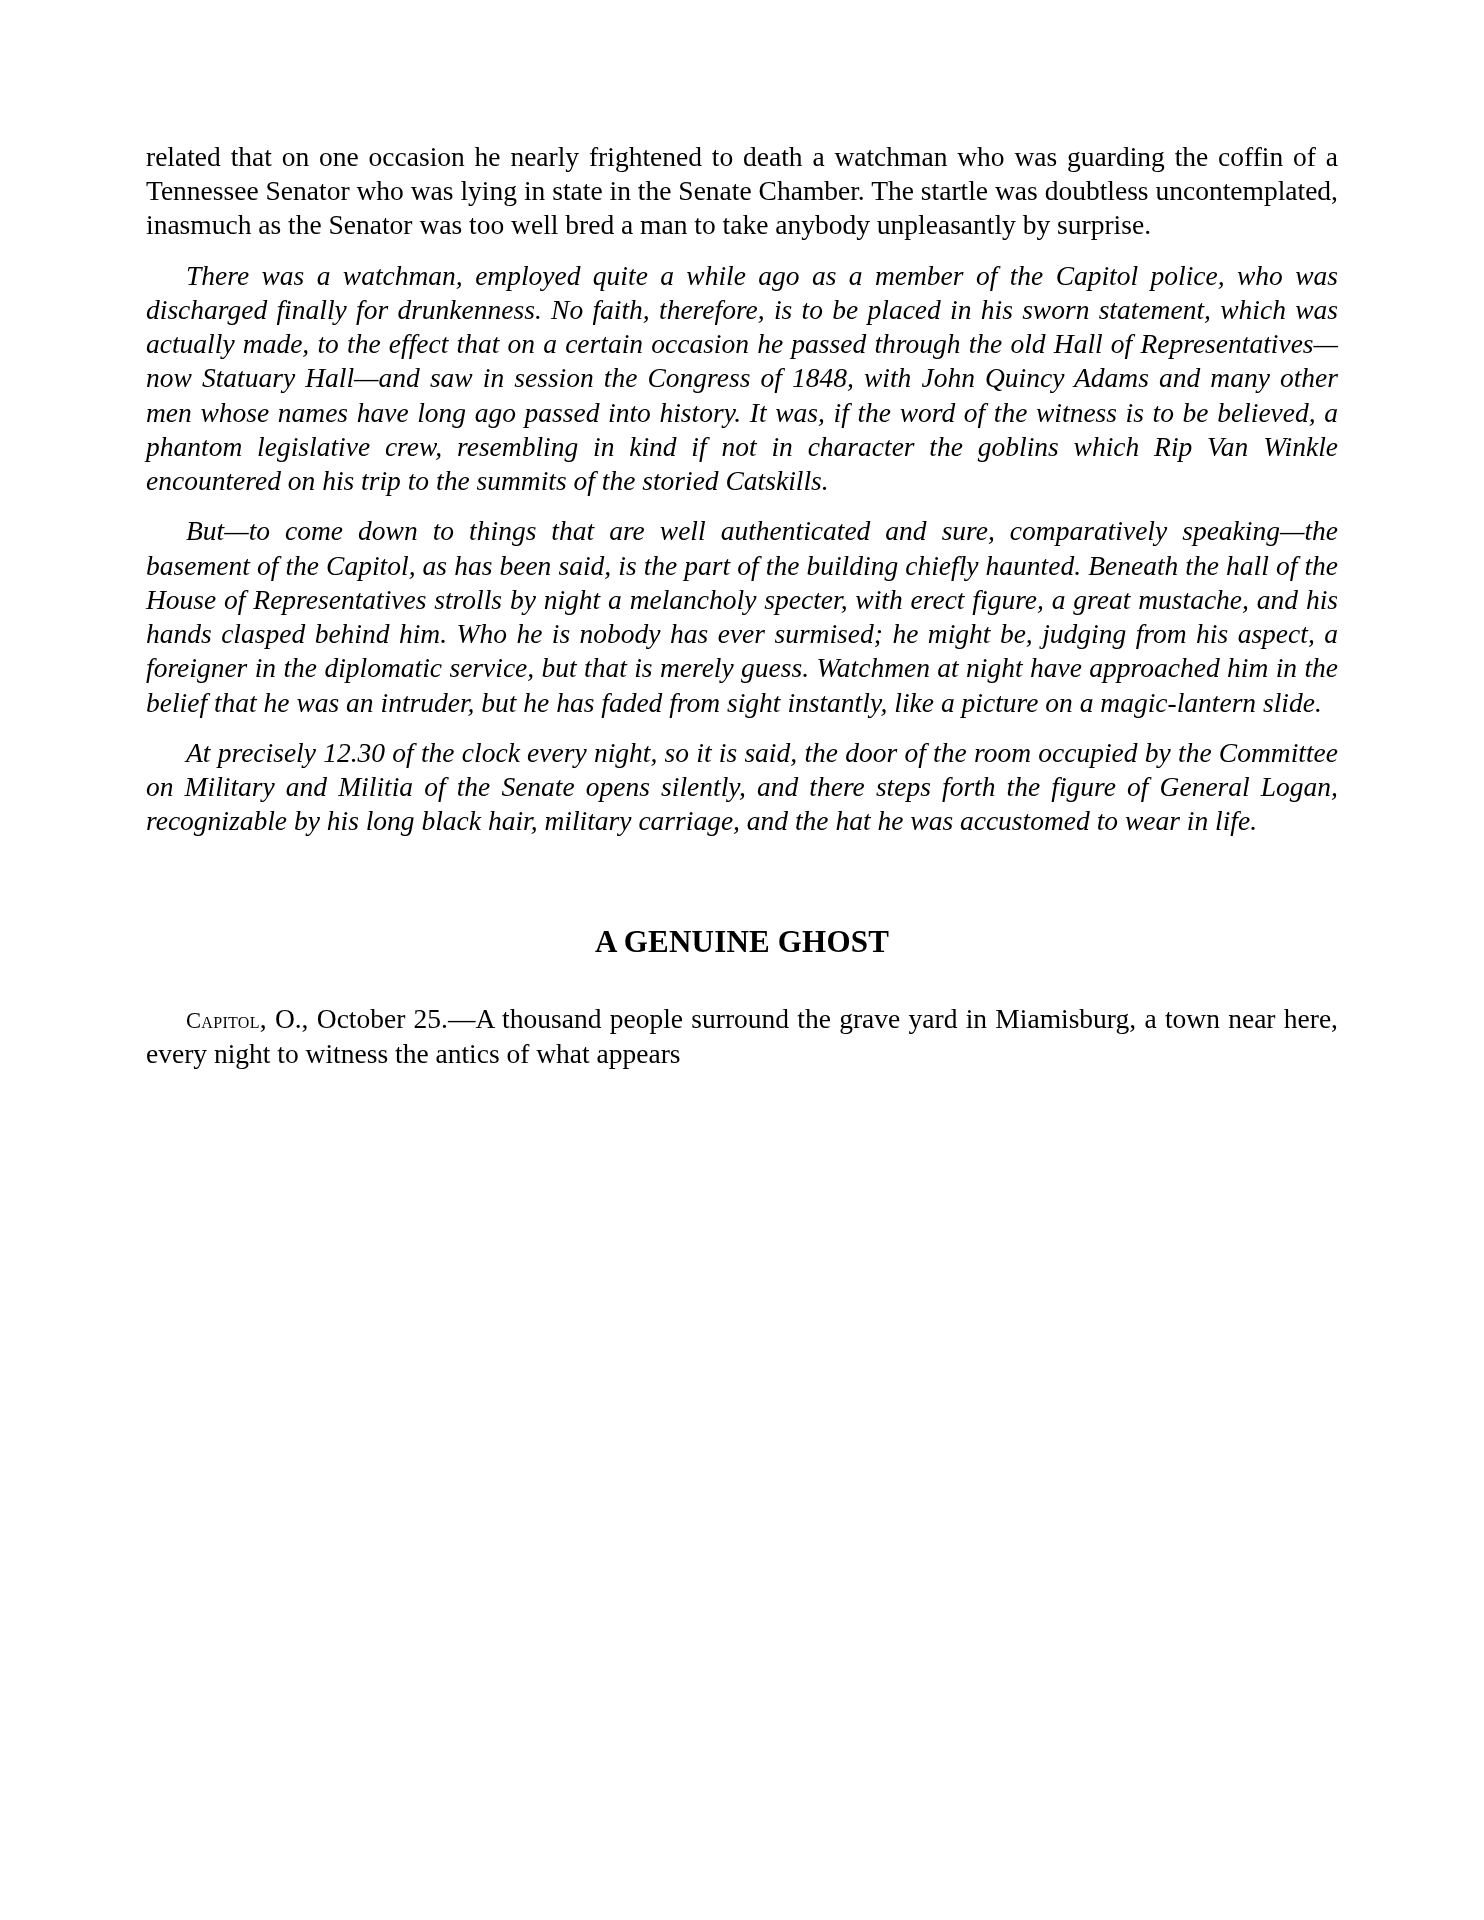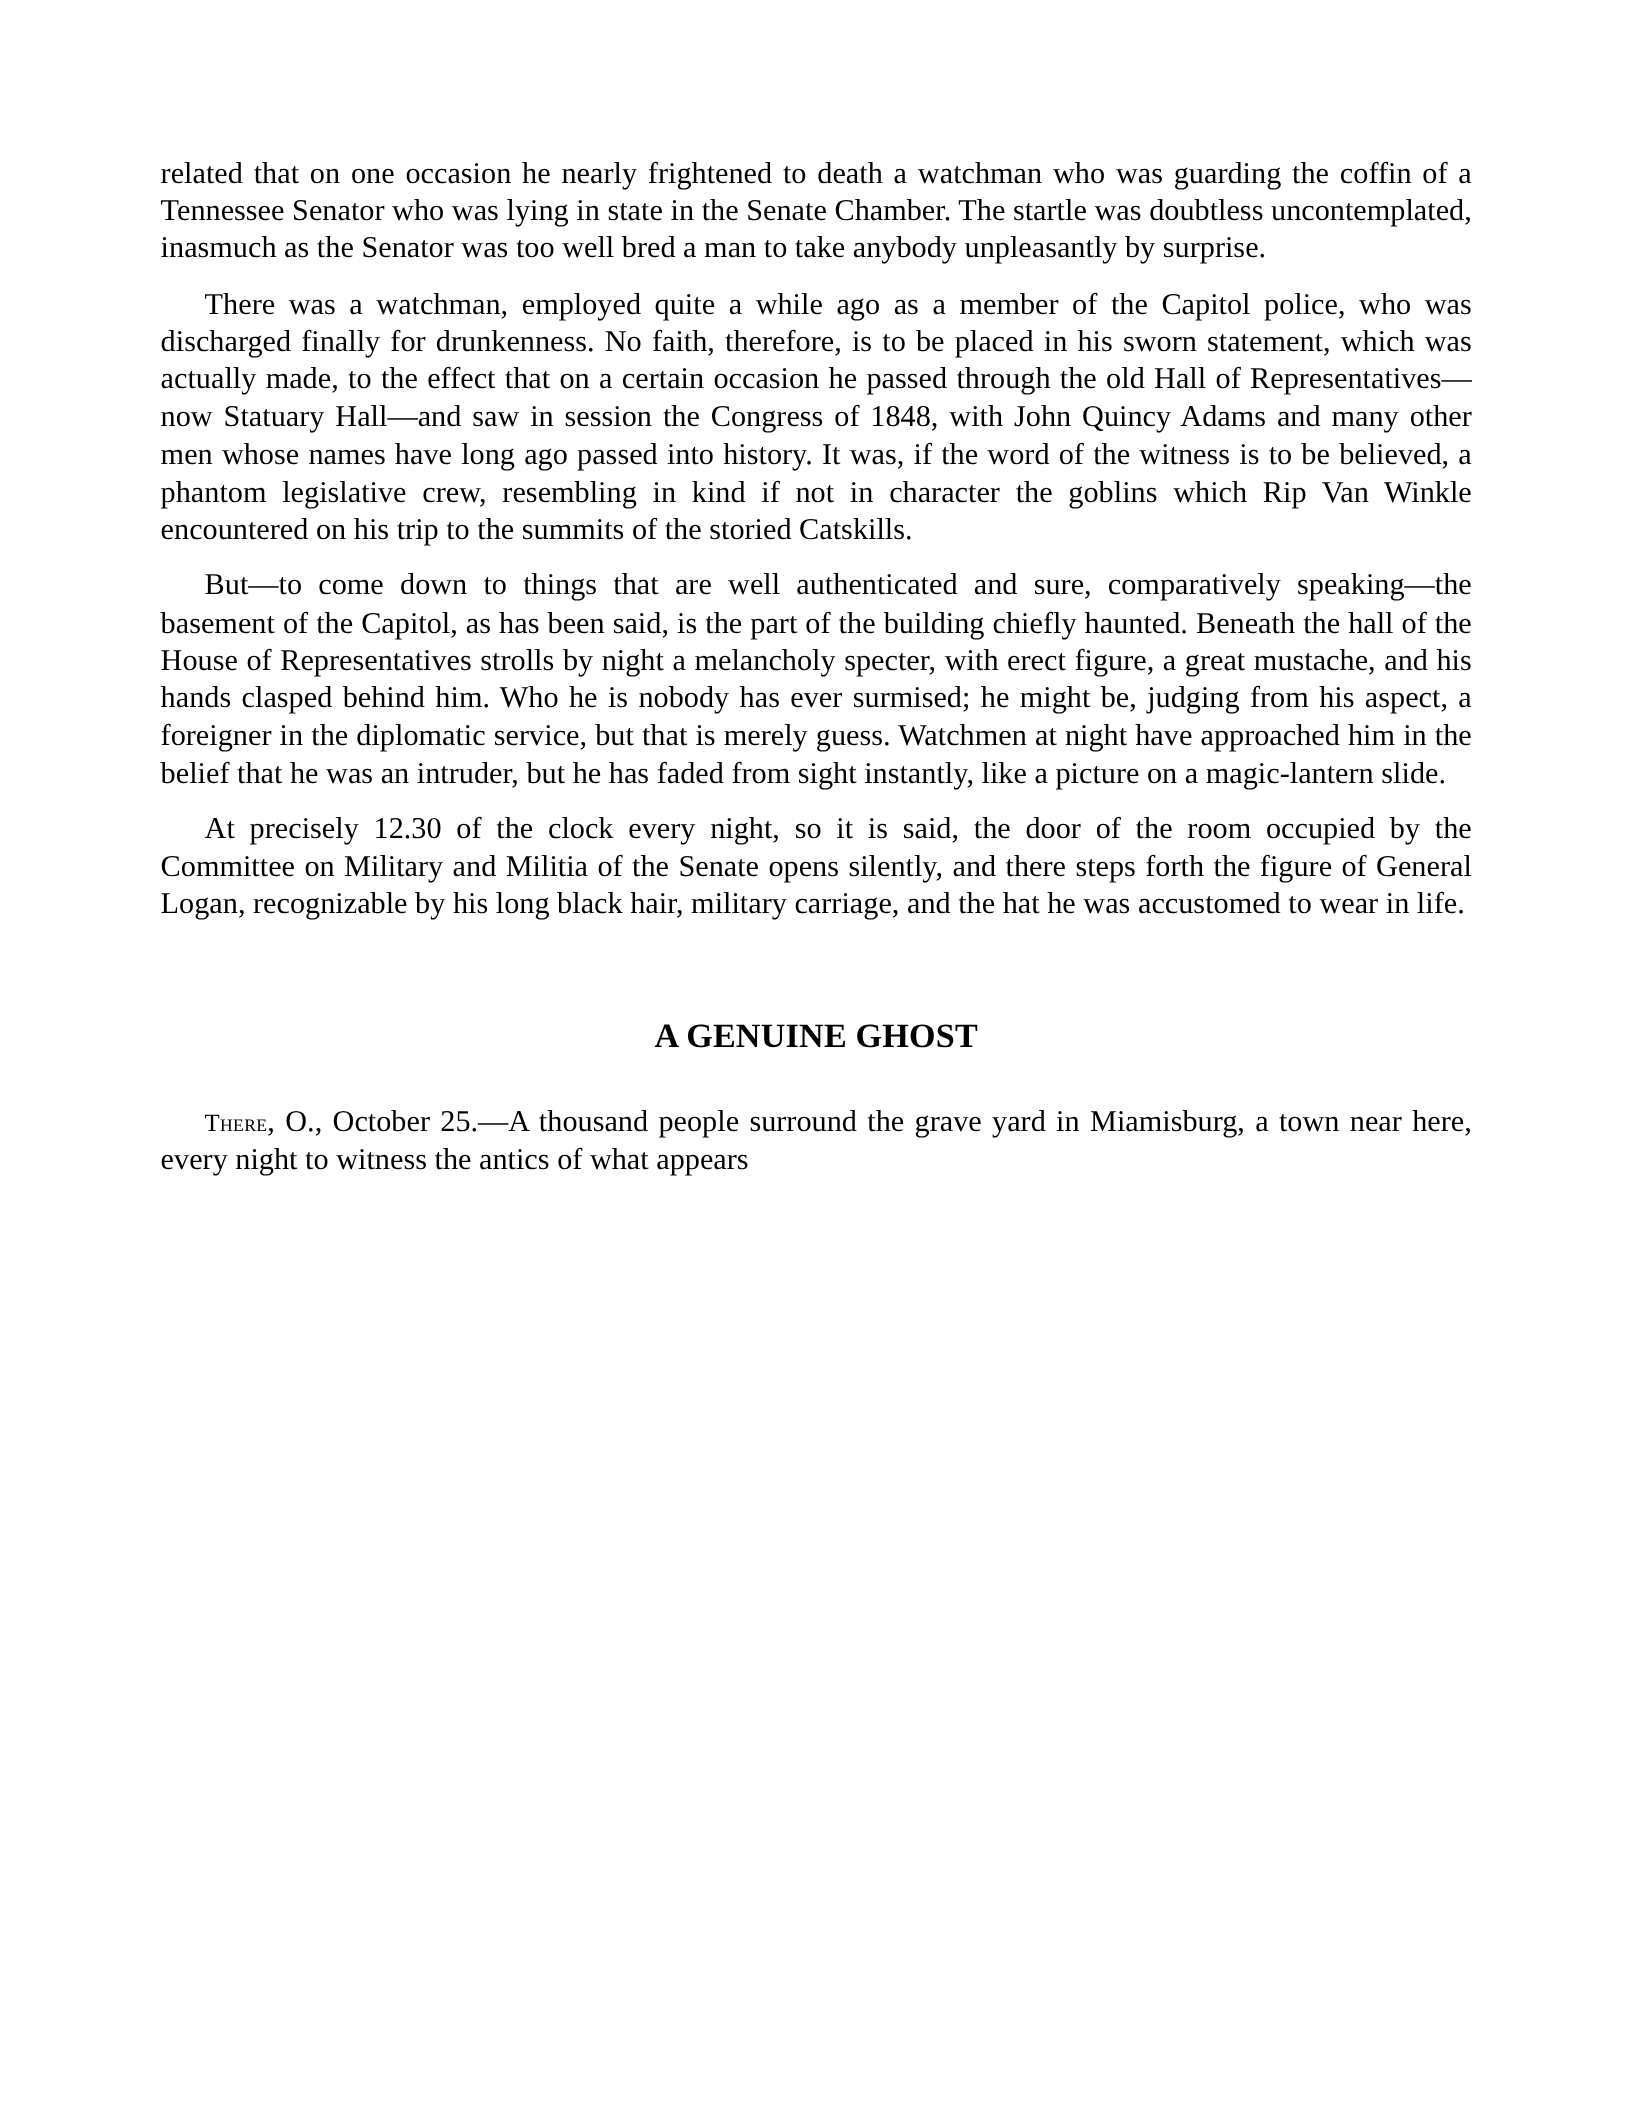--- a/index.html
+++ b/index.html
@@ -20,20 +20,21 @@
   }
   .body-text {
     font-size: 27.5px;
     line-height: 1.245;
     text-align: justify;
     text-justify: inter-word;
     margin: 0;
   }
   .body-text + .body-text {
     margin-top: 16px;
+    font-style: italic;
   }
   .indent {
     text-indent: 40px;
   }
   .section-title {
     font-size: 31px;
     font-weight: bold;
     text-align: center;
     margin: 0;
     letter-spacing: 0.2px;
@@ -71,15 +72,15 @@
   <p class="body-text indent">There was a watchman, employed quite a while ago as a member of the Capitol police, who was discharged finally for drunkenness. No faith, therefore, is to be placed in his sworn statement, which was actually made, to the effect that on a certain occasion he passed through the old Hall of Representatives—now Statuary Hall—and saw in session the Congress of 1848, with John Quincy Adams and many other men whose names have long ago passed into history. It was, if the word of the witness is to be believed, a phantom legislative crew, resembling in kind if not in character the goblins which Rip Van Winkle encountered on his trip to the summits of the storied Catskills.</p>
 
   <p class="body-text indent">But—to come down to things that are well authenticated and sure, comparatively speaking—the basement of the Capitol, as has been said, is the part of the building chiefly haunted. Beneath the hall of the House of Representatives strolls by night a melancholy specter, with erect figure, a great mustache, and his hands clasped behind him. Who he is nobody has ever surmised; he might be, judging from his aspect, a foreigner in the diplomatic service, but that is merely guess. Watchmen at night have approached him in the belief that he was an intruder, but he has faded from sight instantly, like a picture on a magic-lantern slide.</p>
 
   <p class="body-text indent">At precisely 12.30 of the clock every night, so it is said, the door of the room occupied by the Committee on Military and Militia of the Senate opens silently, and there steps forth the figure of General Logan, recognizable by his long black hair, military carriage, and the hat he was accustomed to wear in life.</p>
 
 
   <h2 class="section-title title-gap-top">A GENUINE GHOST</h2>
 
 
-  <p class="body-text indent after-source"><span class="sc smallcaps-first">There</span><span>, O., October 25.—A thousand people surround the grave yard in Miamisburg, a town near here, every night to witness the antics of what appears</span></p>
+  <p class="body-text indent after-source"><span class="sc smallcaps-first">Capitol</span><span>, O., October 25.—A thousand people surround the grave yard in Miamisburg, a town near here, every night to witness the antics of what appears</span></p>
 
 </div>
 
 </body></html>

